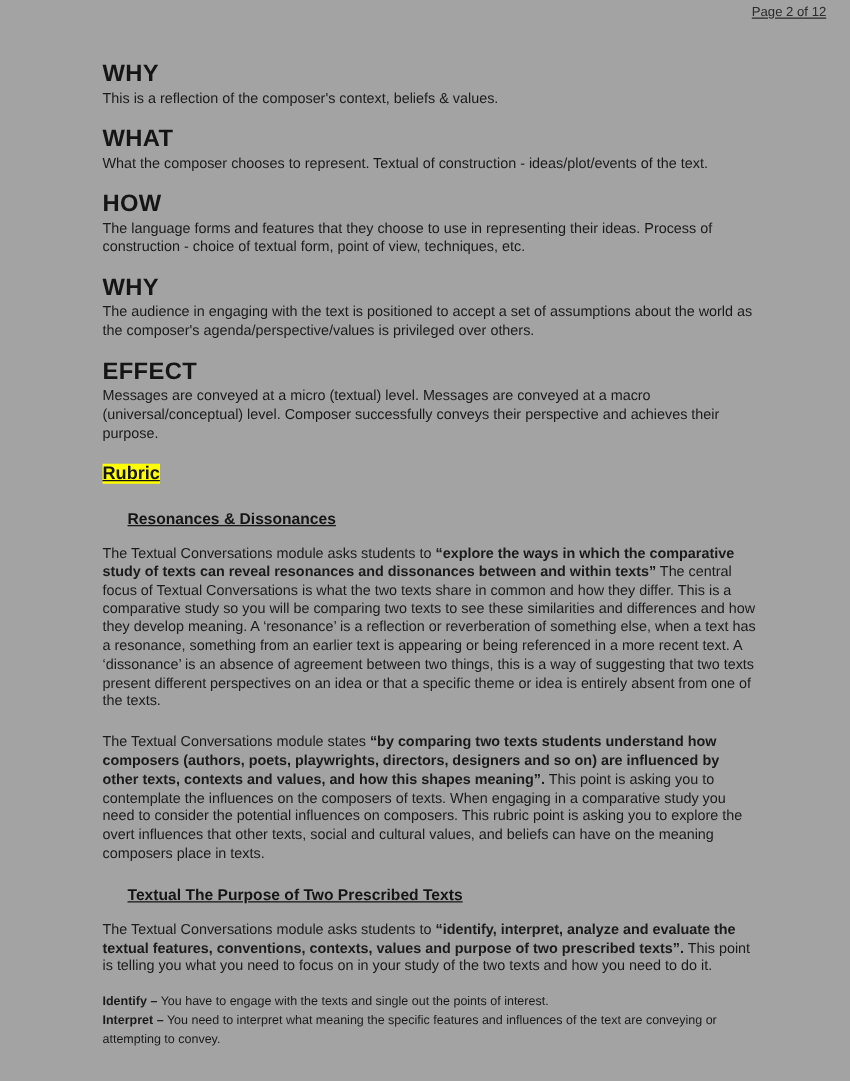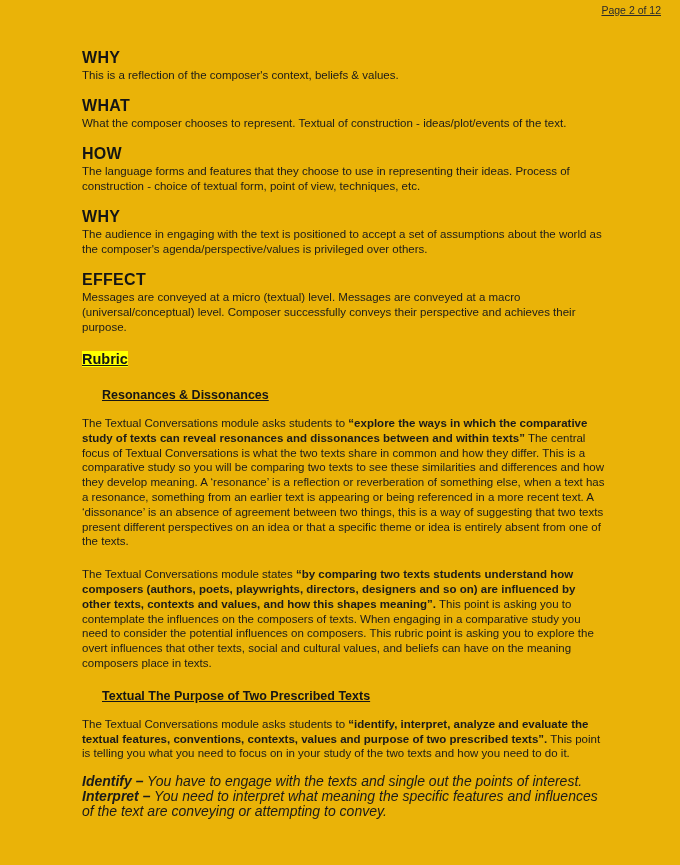--- a/index.html
+++ b/index.html
@@ -4,21 +4,21 @@
 <style>
   html, body {
     margin: 0;
     padding: 0;
     background: #ffffff;
   }
   .page {
     position: relative;
     width: 680px;
     height: 865px;
-    background: #eab308;
+    background: #a3a3a3;
     font-family: "Liberation Sans", sans-serif;
     color: #1a1a1a;
     overflow: hidden;
   }
   .page-number {
     position: absolute;
     top: 4px;
     right: 19px;
     font-size: 10.5px;
     color: #2b2b2b;
@@ -28,21 +28,21 @@
     position: absolute;
     left: 82px;
     top: 49px;
     width: 523px;
   }
   .section {
     margin-bottom: 14px;
   }
   .section-heading {
     margin: 0 0 1px 0;
-    font-size: 16px;
+    font-size: 19px;
     font-weight: bold;
     letter-spacing: 0.3px;
     color: #151515;
   }
   .section-body {
     margin: 0;
     font-size: 11.5px;
     line-height: 15px;
   }
   .rubric-title {
@@ -67,23 +67,22 @@
   .paragraph {
     margin: 0;
     font-size: 11.5px;
     line-height: 14.8px;
   }
   .bold-quote {
     font-weight: bold;
   }
   .definitions {
     margin-top: 13px;
-    font-size: 14px;
+    font-size: 10px;
     line-height: 15px;
-    font-style: italic;
   }
   .definition-line {
     margin: 0;
   }
   .definition-term {
     font-weight: bold;
   }
 </style>
 </head>
 <body>

